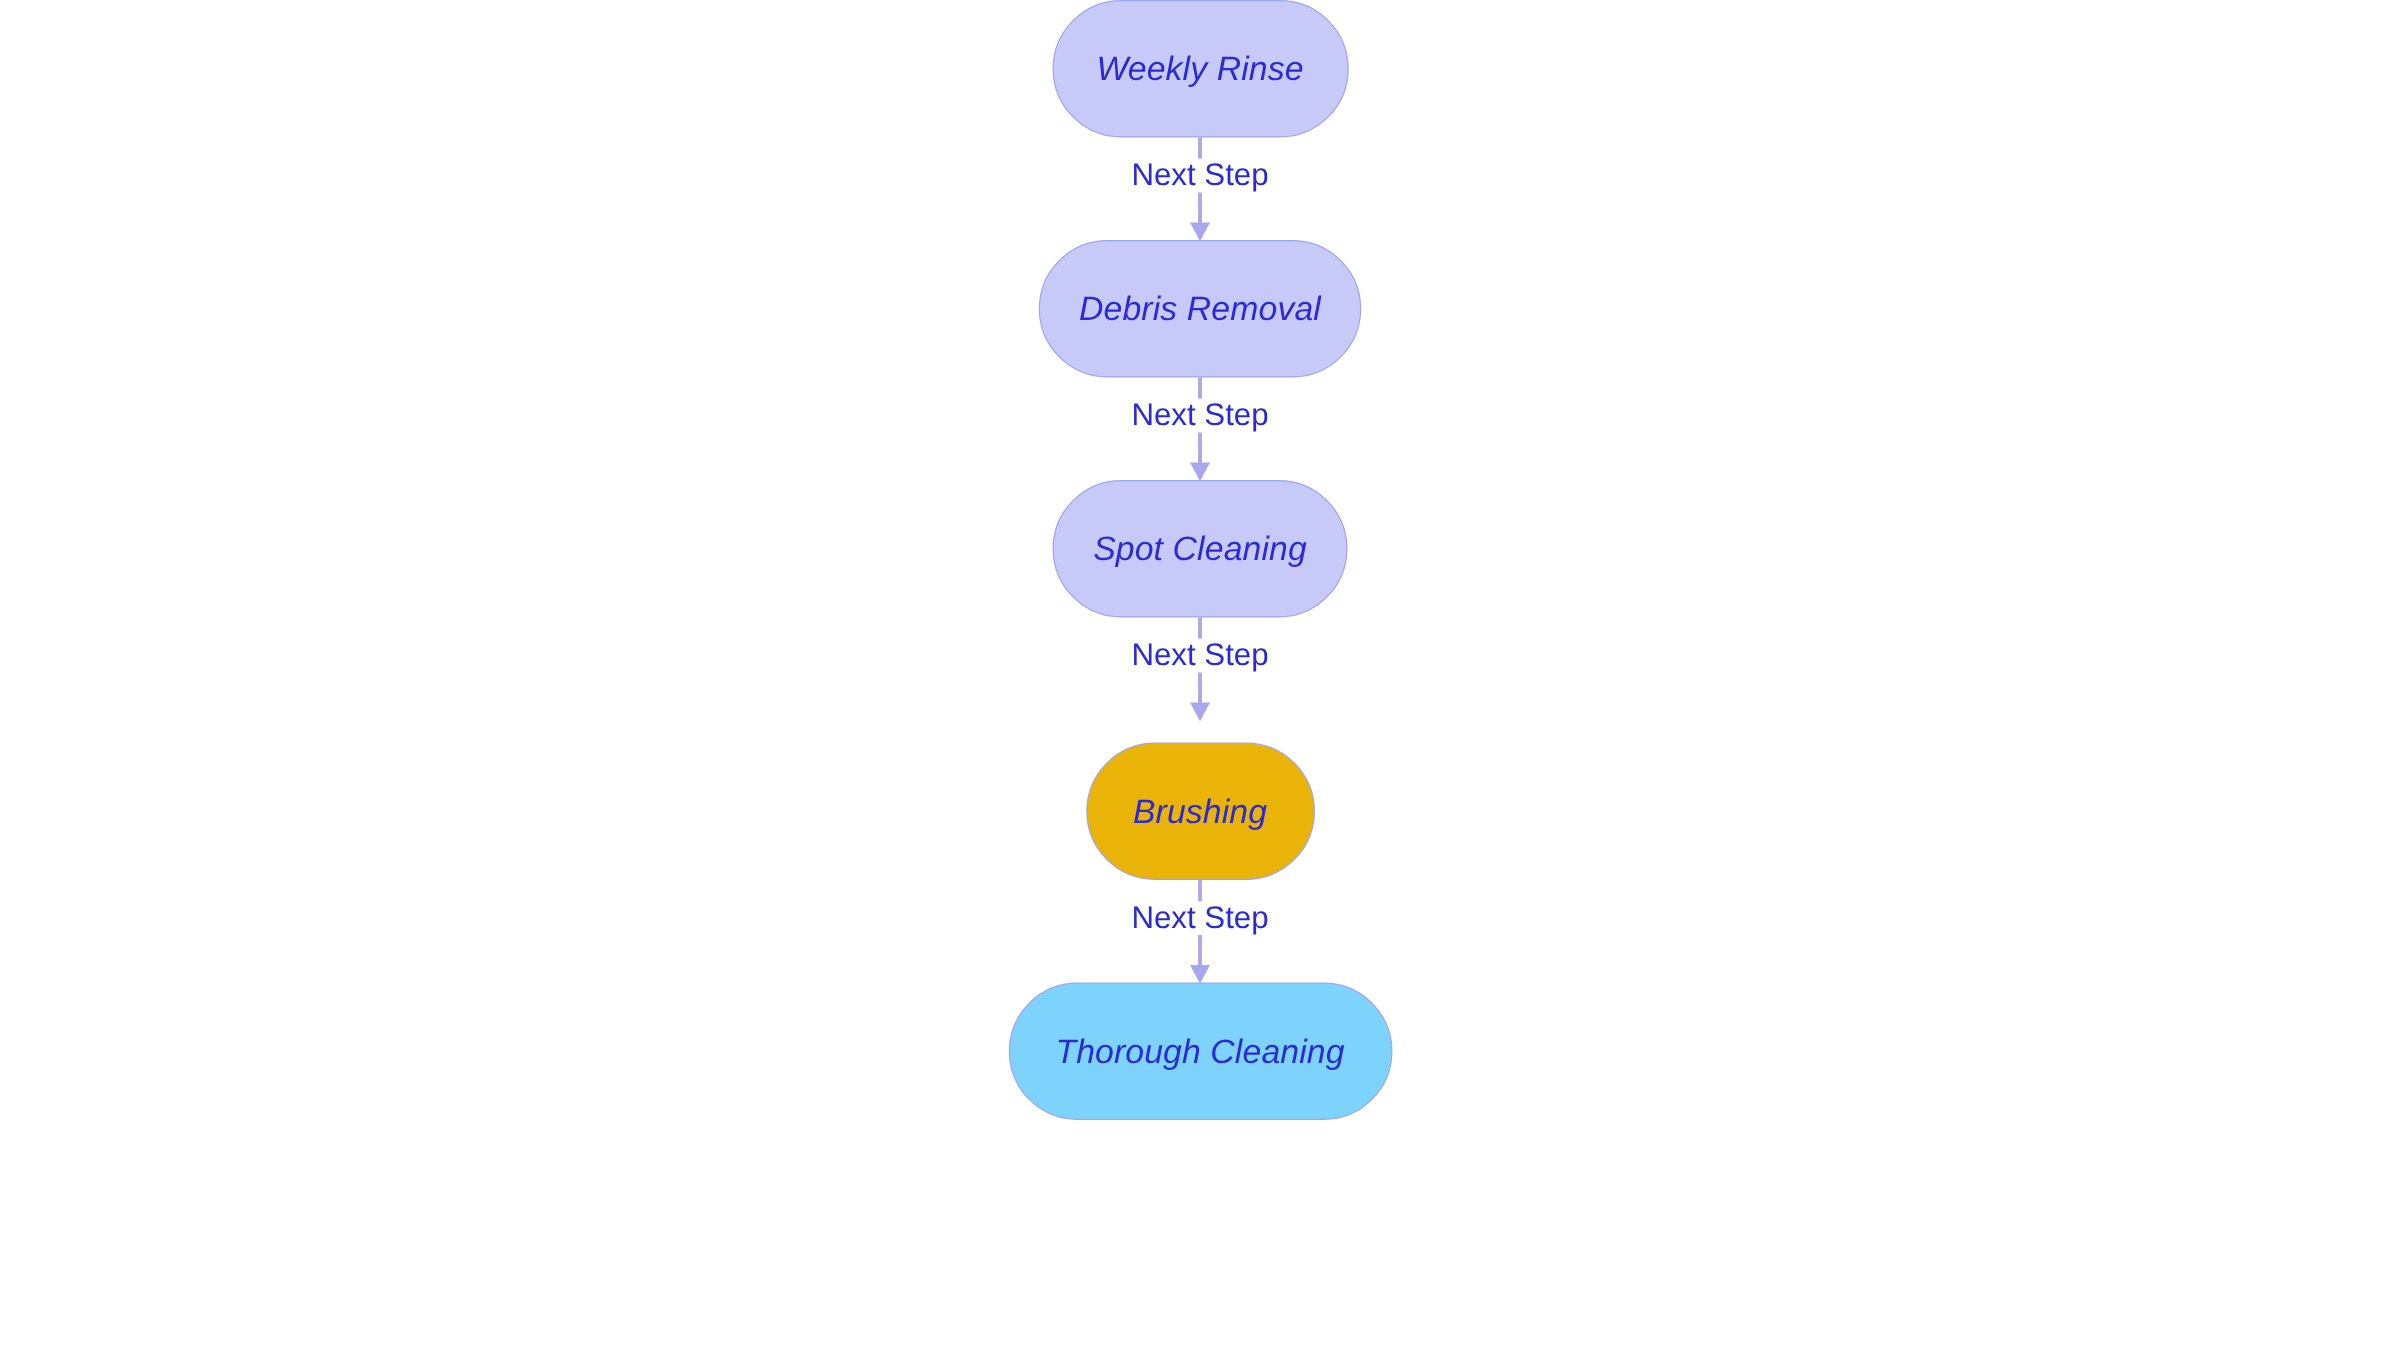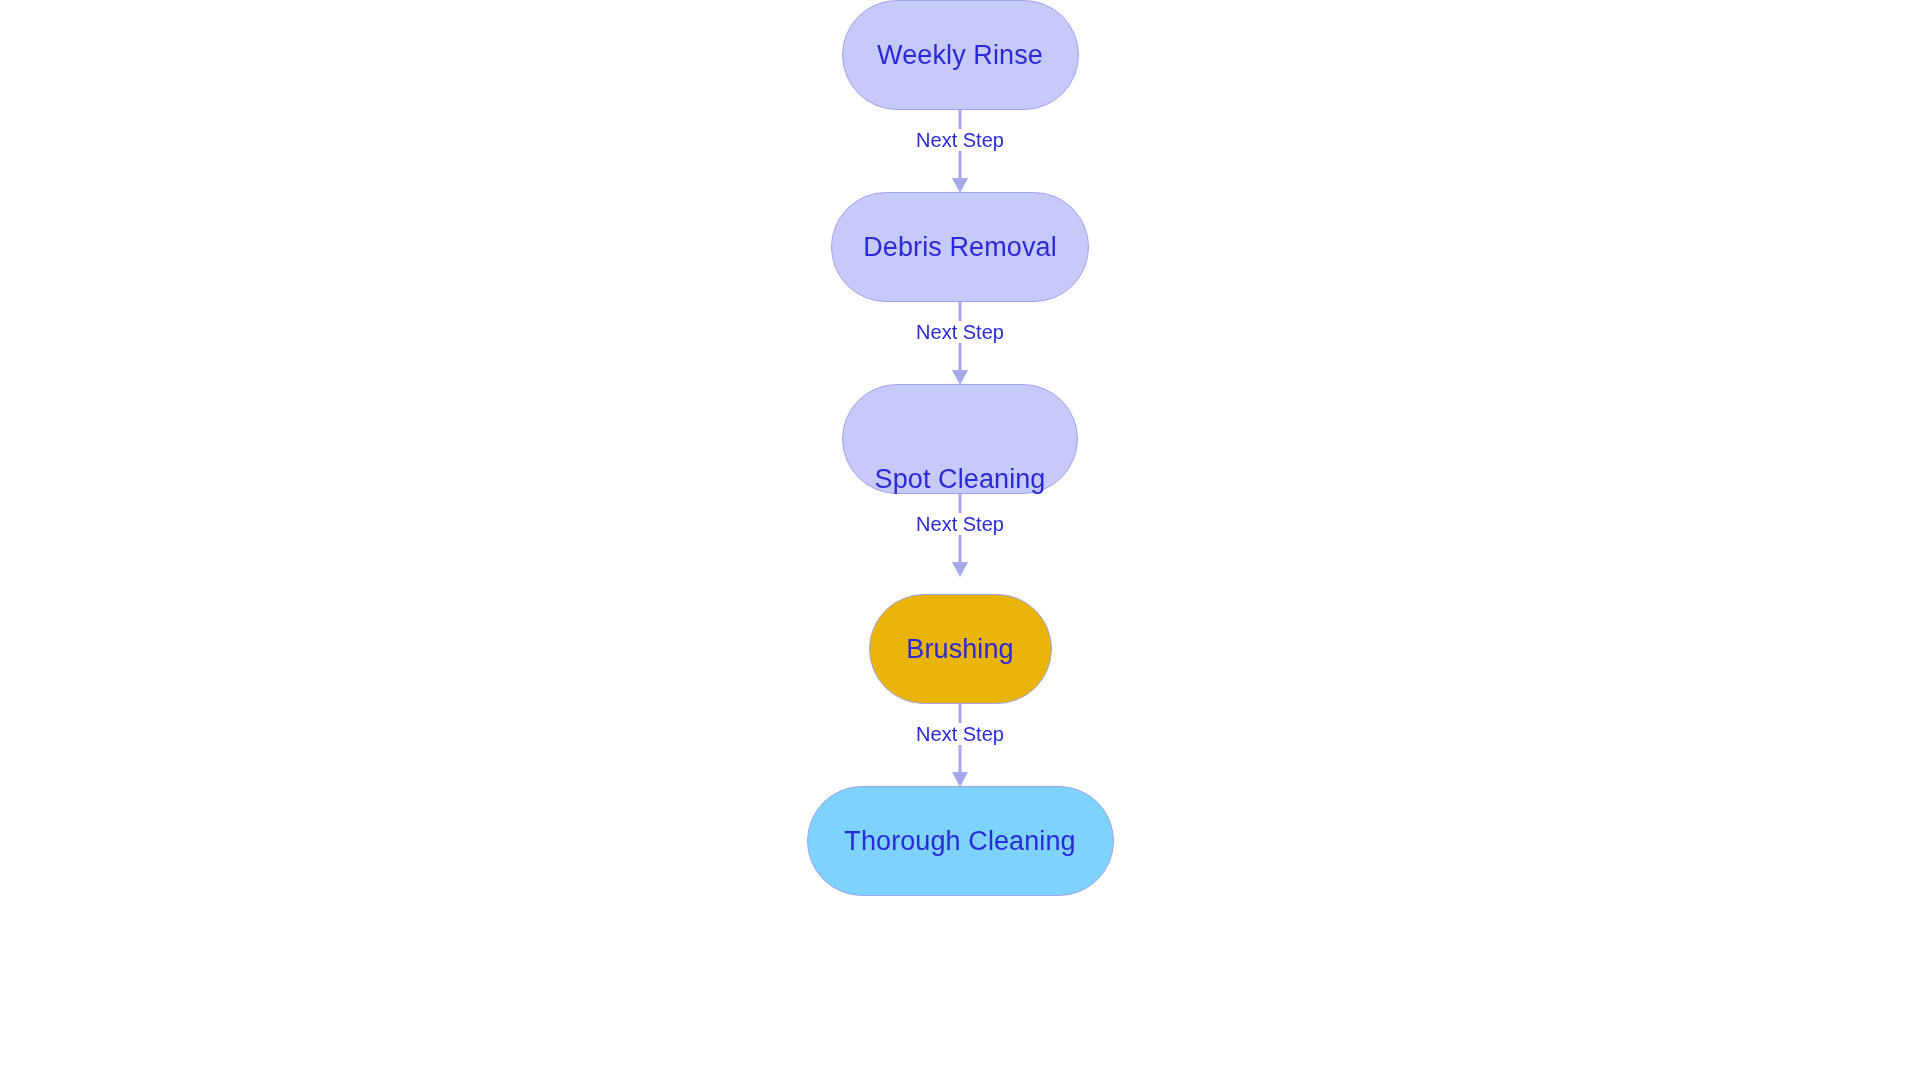--- a/index.html
+++ b/index.html
@@ -37,35 +37,36 @@
     box-sizing: border-box;
     height: 110px;
     display: flex;
     align-items: center;
     justify-content: center;
     background: #c7c9f9;
     border: 1.6px solid #a0a4ed;
     border-radius: 55px;
     padding: 0 34px;
     flex: none;
+    font-style: italic;
   }
   .node-label {
     color: #2a2ad8;
     font-family: "Liberation Sans", sans-serif;
     font-size: 27px;
     font-weight: 400;
     line-height: 1;
     white-space: nowrap;
     letter-spacing: 0.1px;
   }
 
   
   .node.n0 { width: 237px; }
   .node.n1 { width: 258px; }
-  .node.n2 { width: 236px; align-items: flex-end; }
+  .node.n2 { width: 236px; }
   .node.n3 { width: 183px; }
   .node.n4 { width: 307px; }
 
   
   .edge {
     position: relative;
     width: 240px;
     height: 82px;
     flex: none;
     display: flex;
@@ -92,21 +93,21 @@
     border-right: 8.5px solid transparent;
     border-top: 15px solid #a5a8ed;
   }
   .edge-label {
     position: relative;
     z-index: 2;
     background: #ffffff;
     padding: 1px 7px;
     color: #2a2ad8;
     font-family: "Liberation Sans", sans-serif;
-    font-size: 20px;
+    font-size: 25px;
     line-height: 1;
     white-space: nowrap;
     margin-bottom: 22px;
   }
 </style>
 </head>
 <body>
 
 <div id="flowchart-canvas" style="background: rgb(255, 255, 255);">
   <div class="flow-column">

